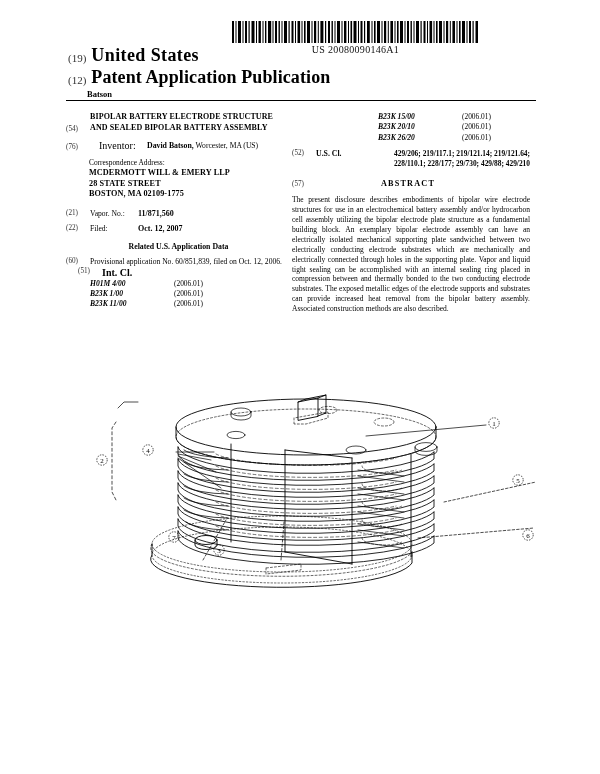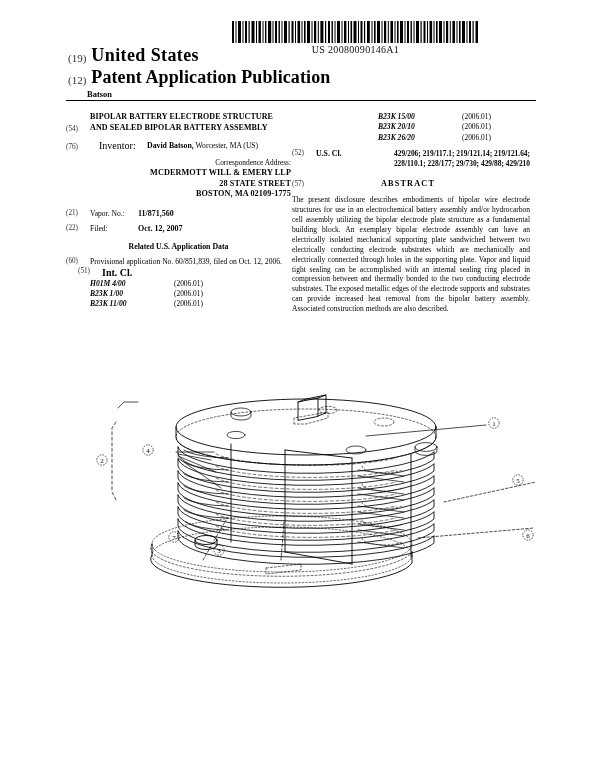--- a/index.html
+++ b/index.html
@@ -176,21 +176,20 @@
   }
   .inv-loc {
     font-size: 7.6px;
   }
 
   .corr-block {
     margin-left: 23px;
     margin-top: 4px;
     margin-bottom: 9px;
     font-family: "Liberation Serif", serif;
-    text-align: right;
   }
   .corr-head {
     font-size: 7.4px;
     margin-bottom: 1px;
   }
   .corr-line {
     font-size: 8.2px;
     font-weight: bold;
     line-height: 1.3;
     letter-spacing: 0.1px;

